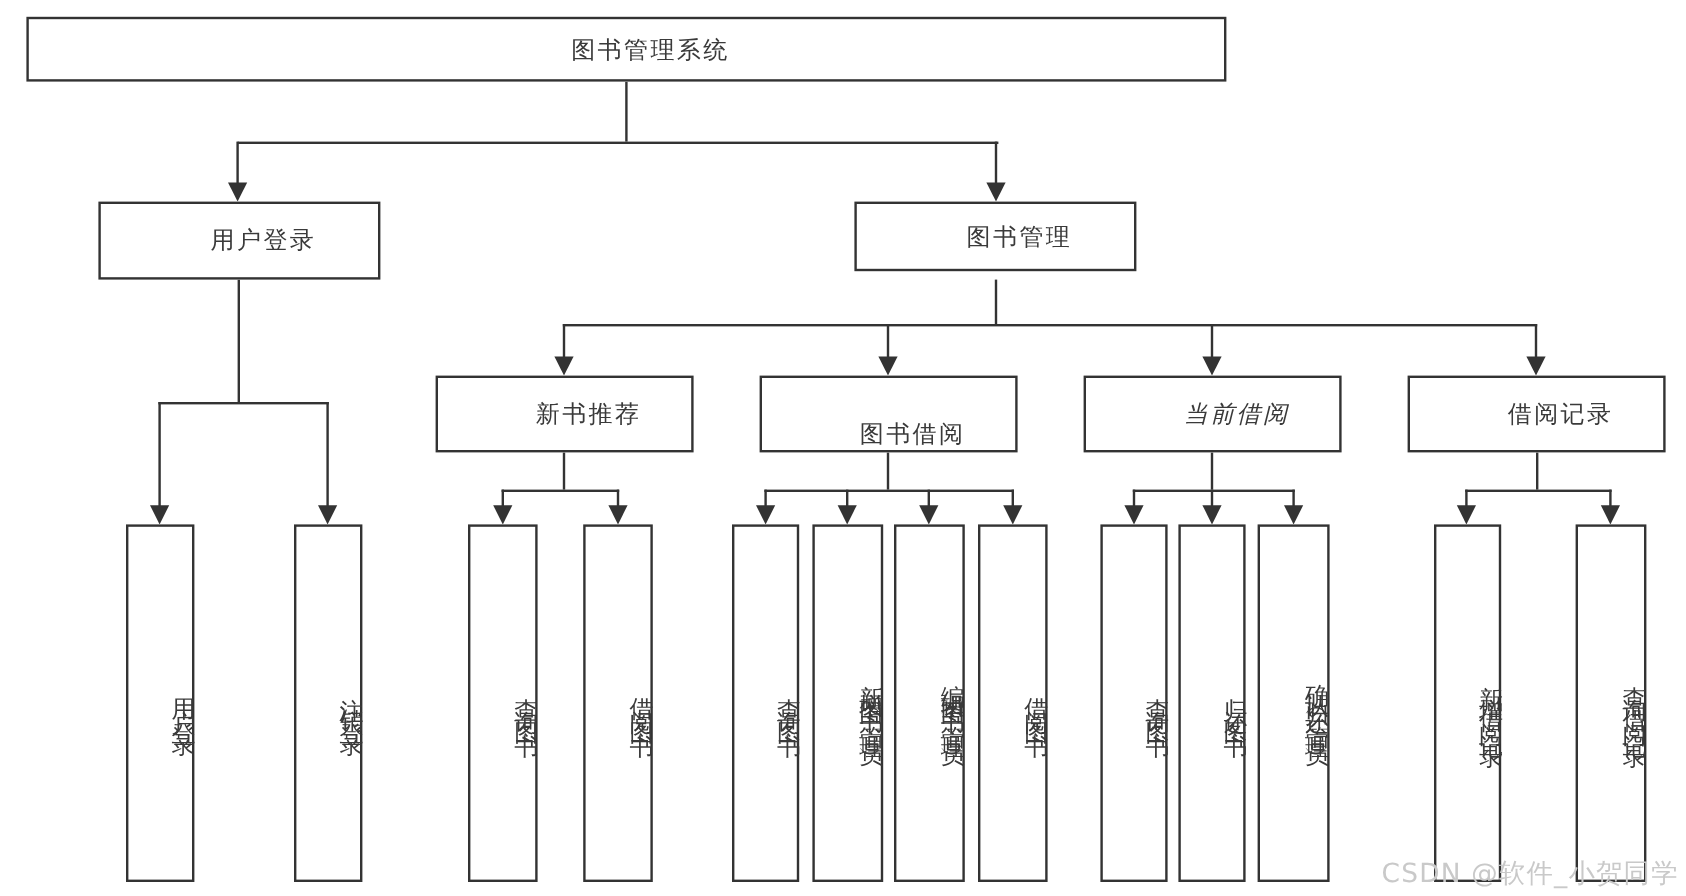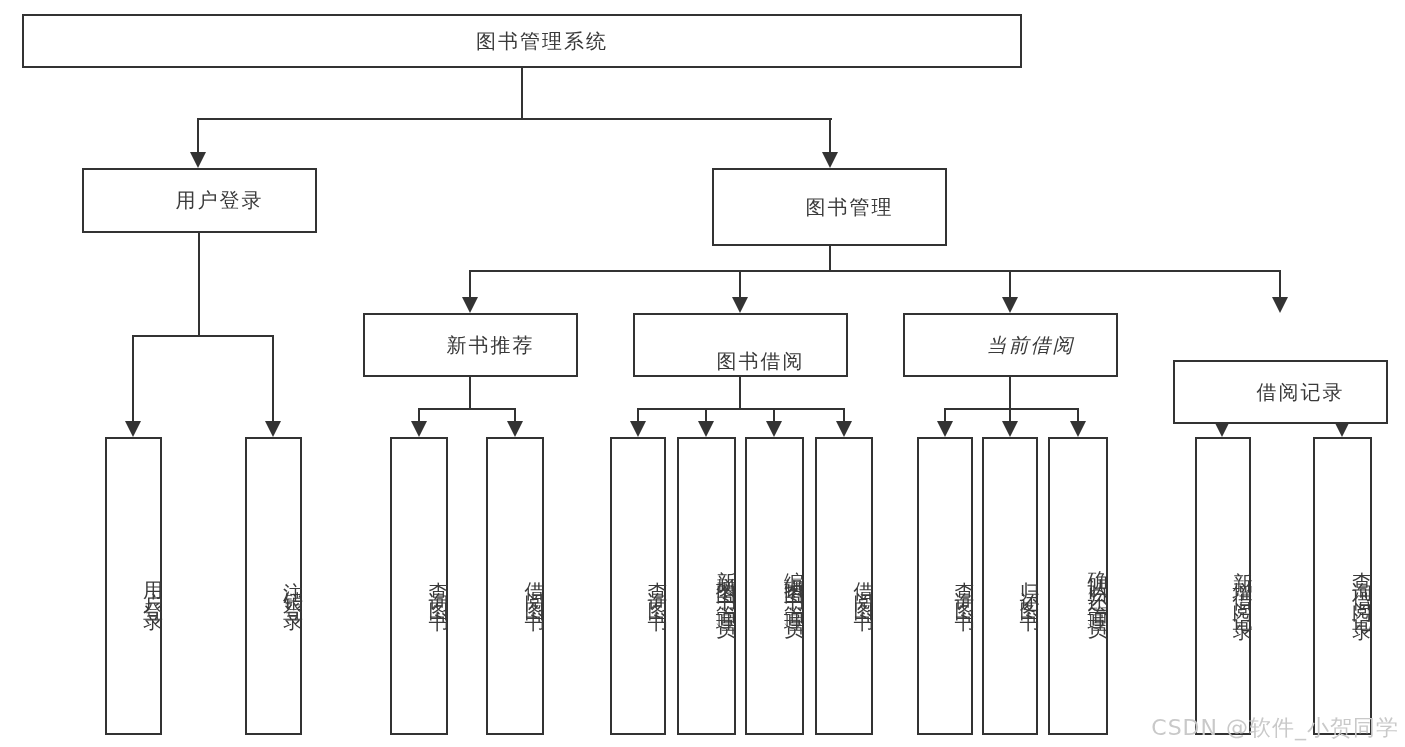--- a/index.html
+++ b/index.html
@@ -129,33 +129,33 @@
       <div class="arrow" style="left: 1214px; top: 421px;"></div>
       <div class="arrow" style="left: 1334px; top: 421px;"></div>
     </div>
   <div id="nodes-layer">
       <div class="node" style="left: 22px; top: 14px; width: 1000px; height: 54px;">
         <span class="node-label">图书管理系统</span>
       </div>
       <div class="node" style="left: 82px; top: 168px; width: 235px; height: 65px;">
         <span class="node-label">用户登录</span>
       </div>
-      <div class="node" style="left: 712px; top: 168px; width: 235px; height: 78px;">
+      <div class="node" style="left: 712px; top: 168px; width: 235px; height: 58px;">
         <span class="node-label">图书管理</span>
       </div>
       <div class="node" style="left: 363px; top: 313px; width: 215px; height: 64px;">
         <span class="node-label">新书推荐</span>
       </div>
       <div class="node" style="left: 633px; top: 313px; width: 215px; height: 64px; align-items: flex-end;">
         <span class="node-label">图书借阅</span>
       </div>
       <div class="node" style="left: 903px; top: 313px; width: 215px; height: 64px; font-style: italic;">
         <span class="node-label">当前借阅</span>
       </div>
-      <div class="node" style="left: 1173px; top: 313px; width: 215px; height: 64px; margin-top: 47px;">
+      <div class="node" style="left: 1173px; top: 313px; width: 215px; height: 64px;">
         <span class="node-label">借阅记录</span>
       </div>
       <div class="node vertical" style="left: 105px; top: 437px; width: 57px; height: 298px;">
         <span class="node-label">用户登录</span>
       </div>
       <div class="node vertical" style="left: 245px; top: 437px; width: 57px; height: 298px;">
         <span class="node-label">注销登录</span>
       </div>
       <div class="node vertical" style="left: 390px; top: 437px; width: 58px; height: 298px;">
         <span class="node-label">查询图书</span>

